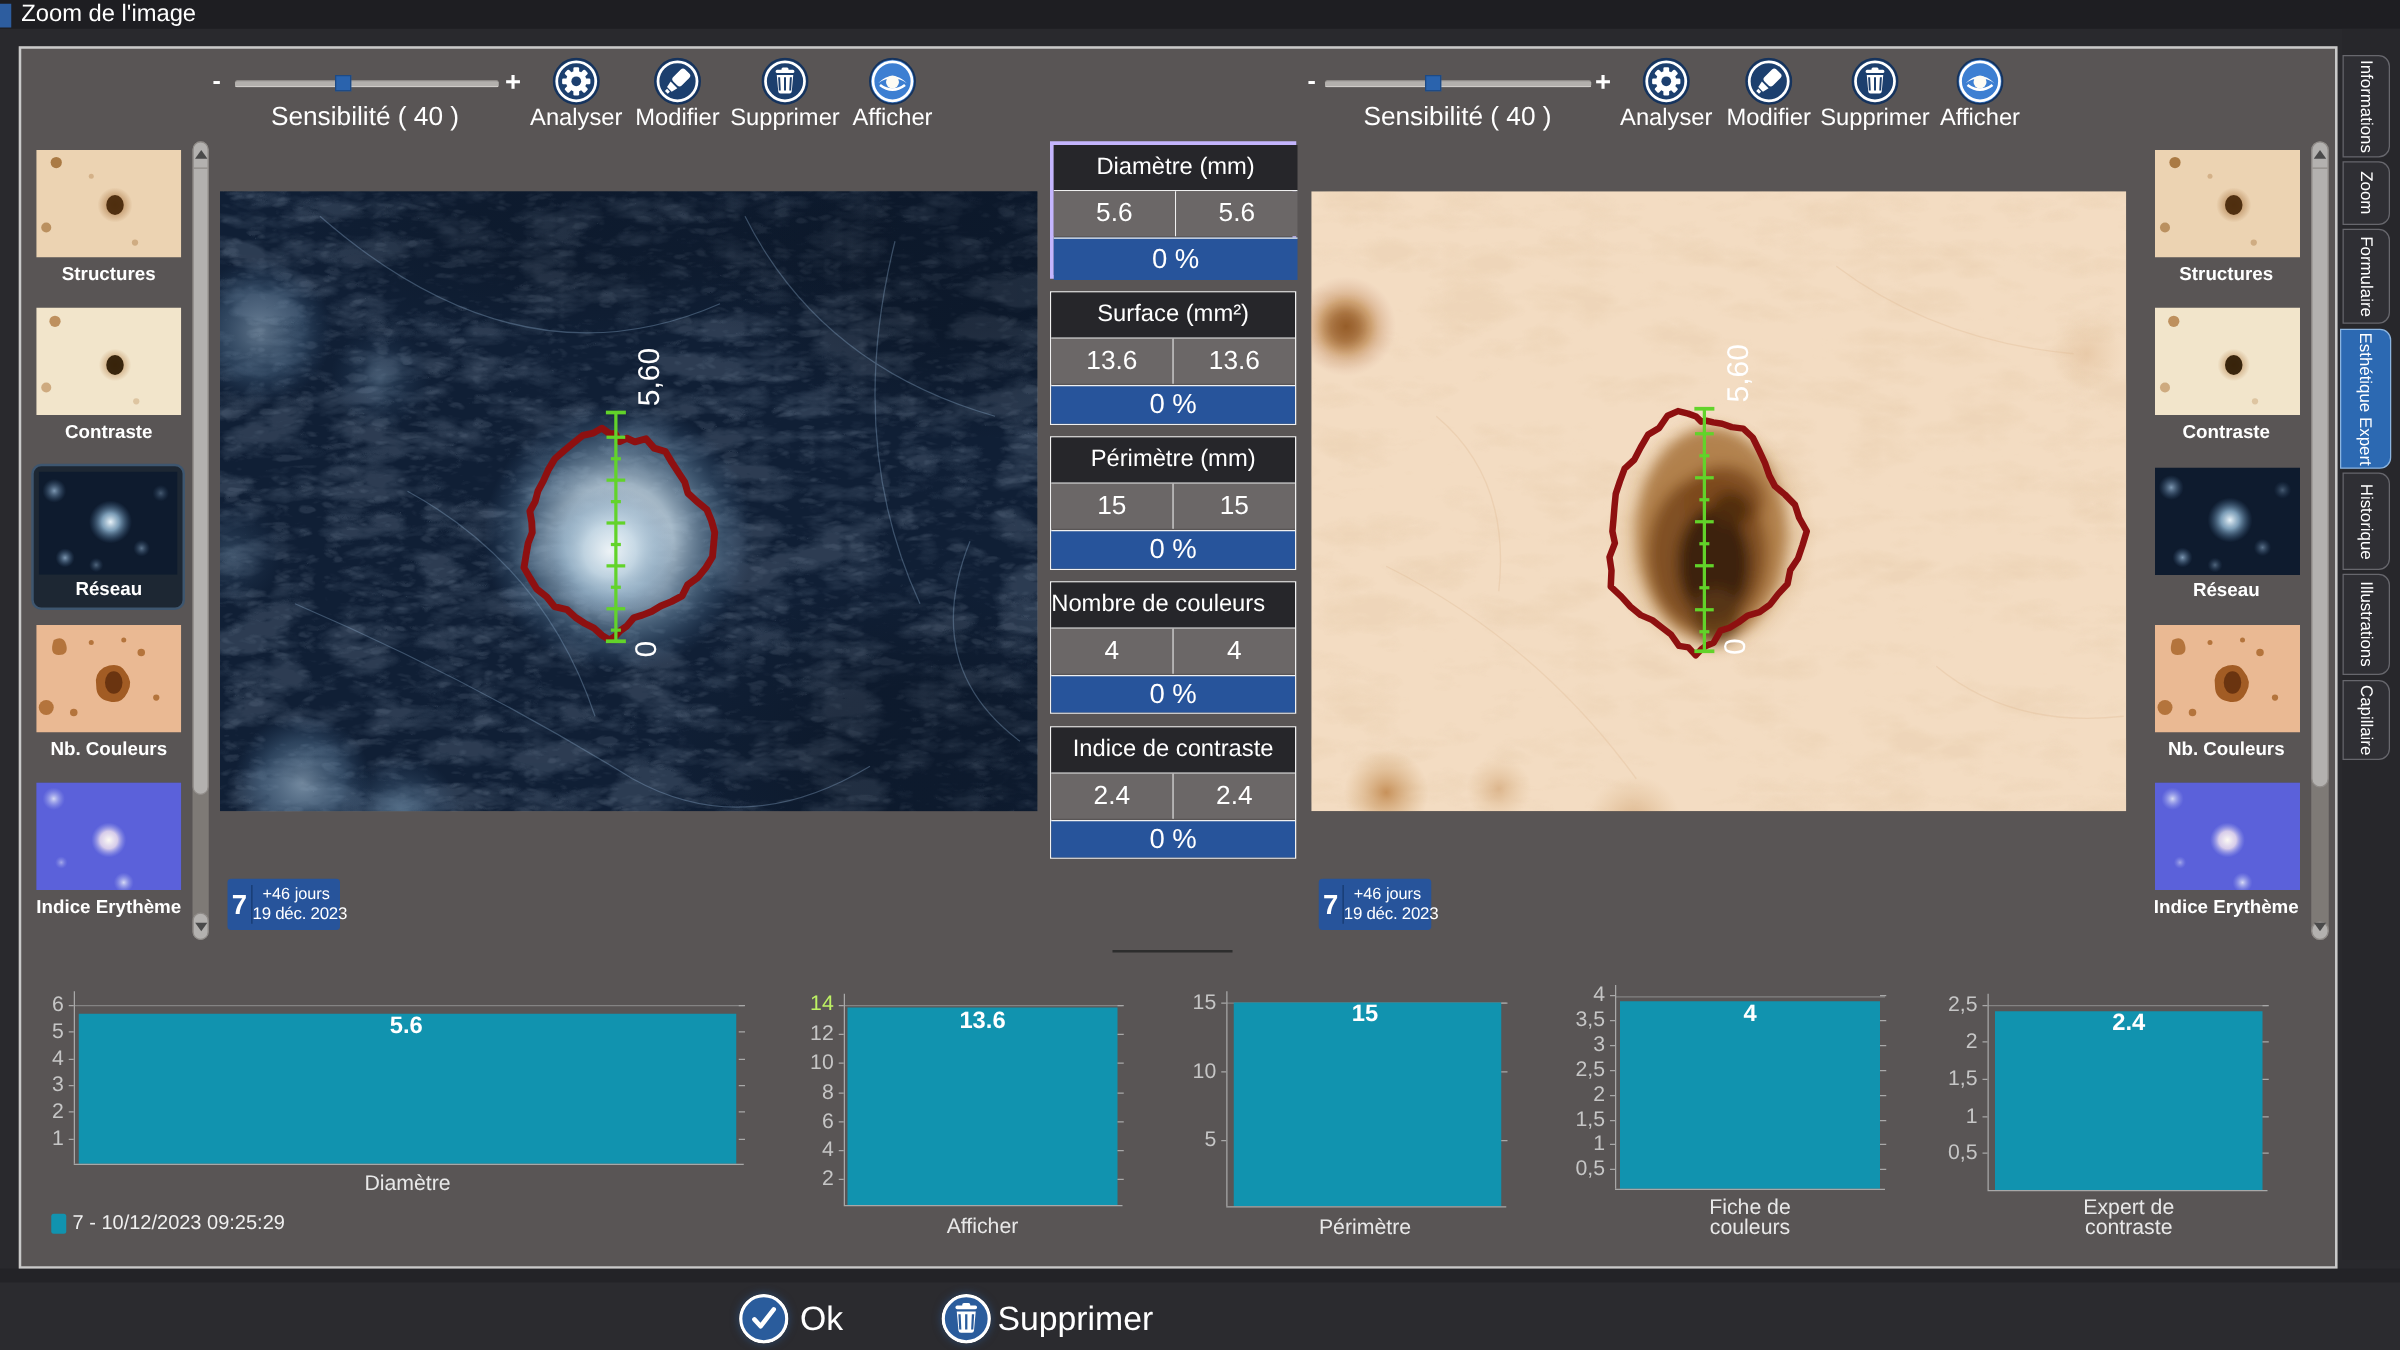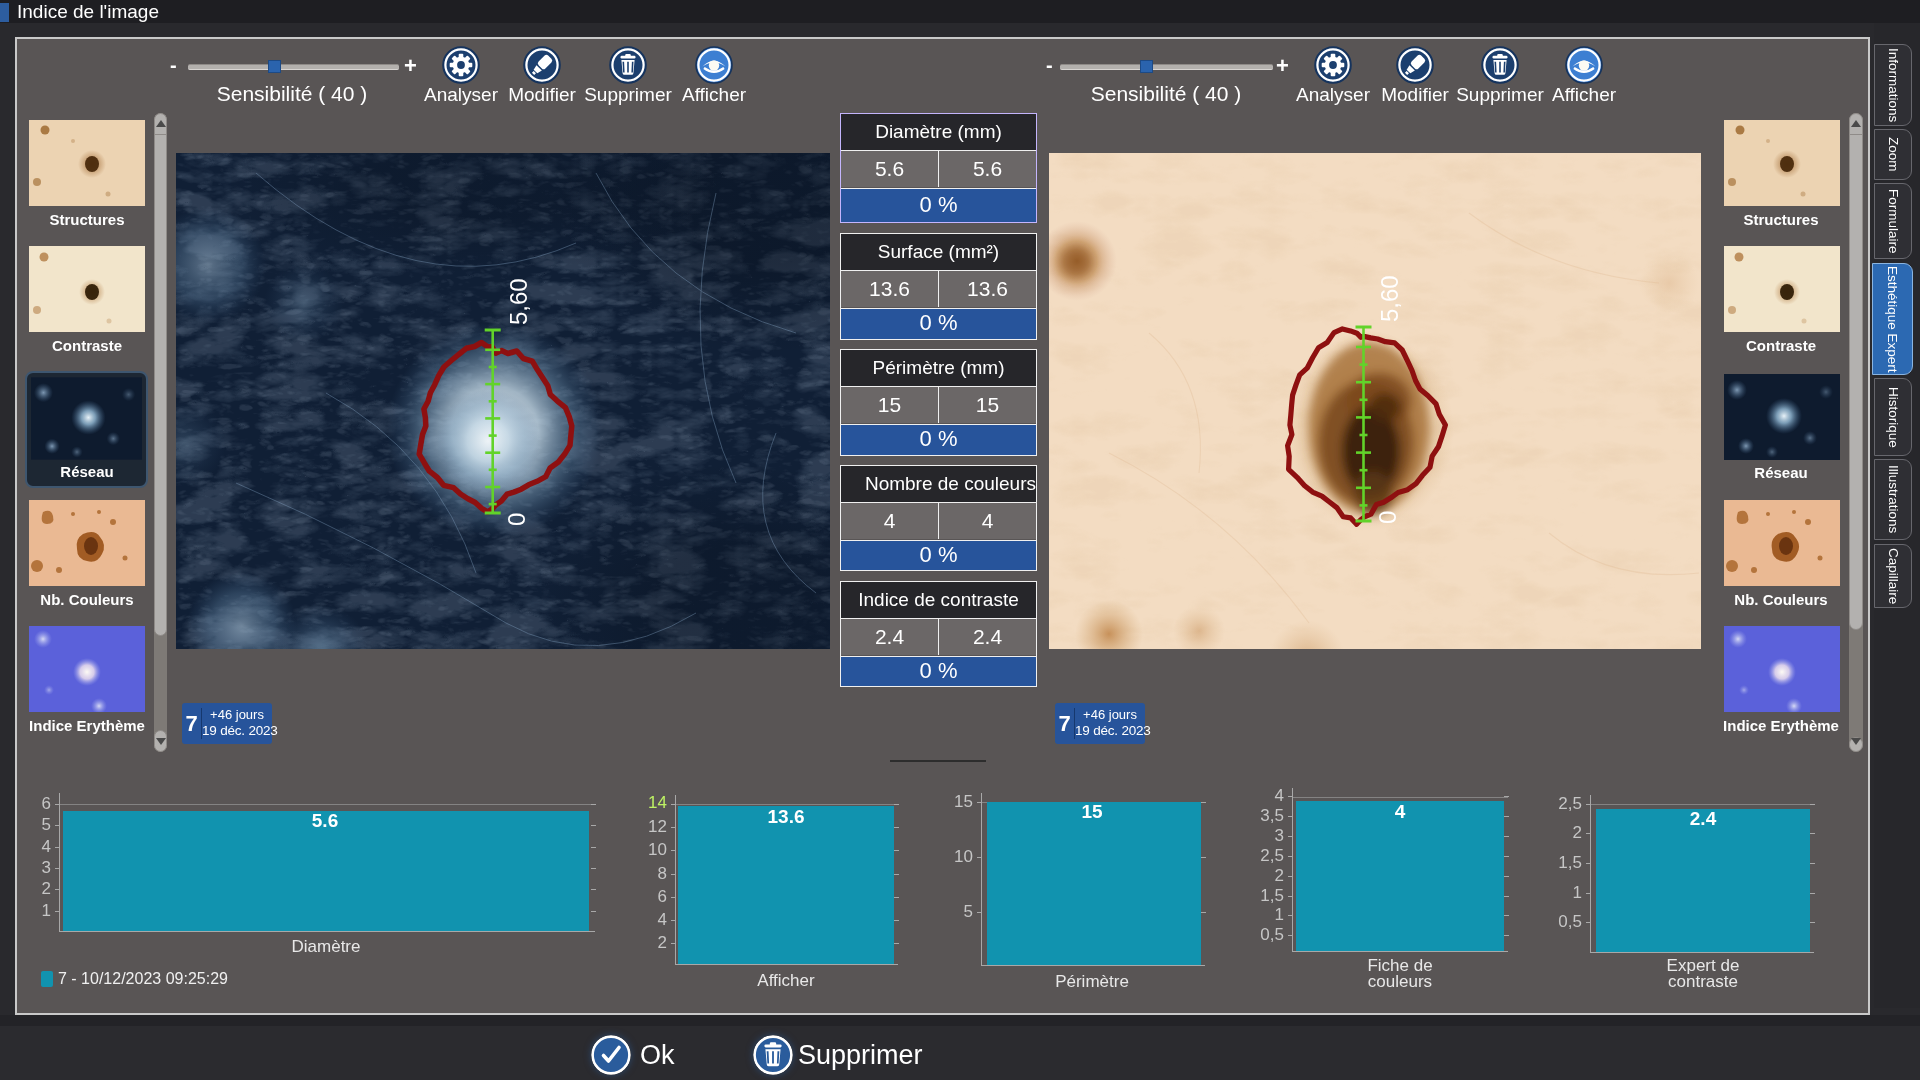--- a/index.html
+++ b/index.html
@@ -5,58 +5,58 @@
   body{width:1920px;height:1080px;background:#29292d;font-family:"Liberation Sans",sans-serif;position:relative;overflow:hidden;}
   .abs{position:absolute;}
   .lbl{position:absolute;color:#fff;}
   .ctr{text-align:center;}
   .thumblabel{position:absolute;color:#fff;font-size:15px;font-weight:700;text-align:center;}
 </style></head>
 <body>
 
 <div class="abs" style="left:0;top:0;width:1920px;height:23px;background:#1e1e22;"></div>
 <div class="abs" style="left:0;top:3px;width:9px;height:19px;background:#2d5d9f;"></div>
-<div class="lbl" style="left:17px;top:0;height:23px;line-height:24px;font-size:19px;">Indice de l'image</div>
+<div class="lbl" style="left:17px;top:0;height:23px;line-height:24px;font-size:19px;">Zoom de l'image</div>
 
 <div class="abs" style="left:15px;top:37px;width:1855px;height:978px;background:#595555;border:2px solid #c9c9c9;box-sizing:border-box;"></div>
 <div class="abs" style="left:0;top:1015px;width:1920px;height:11px;background:#232327;"></div>
 <div class="abs" style="left:0;top:1026px;width:1920px;height:54px;background:#2b2b2f;"></div>
 
 <div class="lbl" style="left:170px;top:54px;font-size:20px;font-weight:700;">-</div>
 <div class="abs" style="left:188px;top:64px;width:211px;height:4px;background:#b3b0ad;border-radius:2px;border-top:1px solid #8f8b88;border-bottom:1px solid #d8d5d2;box-sizing:content-box;"></div>
 <div class="abs" style="left:268px;top:60px;width:13px;height:13px;background:#2a63ad;border:1px solid #1d4a85;box-sizing:border-box;"></div>
 <div class="lbl" style="left:404px;top:53px;font-size:22px;font-weight:700;">+</div>
 <div class="lbl ctr" style="left:192px;top:82px;width:200px;font-size:21px;">Sensibilité ( 40 )</div>
 
 <div class="lbl" style="left:1046px;top:54px;font-size:20px;font-weight:700;">-</div>
 <div class="abs" style="left:1060px;top:64px;width:213px;height:4px;background:#b3b0ad;border-radius:2px;border-top:1px solid #8f8b88;border-bottom:1px solid #d8d5d2;box-sizing:content-box;"></div>
 <div class="abs" style="left:1140px;top:60px;width:13px;height:13px;background:#2a63ad;border:1px solid #1d4a85;box-sizing:border-box;"></div>
 <div class="lbl" style="left:1276px;top:53px;font-size:22px;font-weight:700;">+</div>
 <div class="lbl ctr" style="left:1066px;top:82px;width:200px;font-size:21px;">Sensibilité ( 40 )</div>
 
-<div class="abs" style="left:840px;top:113px;width:197px;height:110px;border:1px solid #c4b5fd;box-sizing:border-box;">
+<div class="abs" style="left:840px;top:113px;width:197px;height:110px;border:3px solid #c4b5fd;box-sizing:border-box;">
   <div style="position:absolute;left:0;top:0;width:195px;height:36px;background:#26262a;border-bottom:1px solid #f0f0f0;color:#fff;font-size:19px;text-align:center;line-height:36px;">Diamètre (mm)</div>
   <div style="position:absolute;left:0;top:37px;width:97px;height:36px;background:#6b6767;border-right:1px solid #f0f0f0;color:#fff;font-size:21px;text-align:center;line-height:35px;">5.6</div>
   <div style="position:absolute;left:98px;top:37px;width:97px;height:36px;background:#6b6767;color:#fff;font-size:21px;text-align:center;line-height:35px;">5.6</div>
   <div style="position:absolute;left:0;top:74px;width:195px;height:33px;background:#27549b;border-top:1px solid #f0f0f0;color:#fff;font-size:22px;text-align:center;line-height:31px;">0 %</div>
 </div>
 <div class="abs" style="left:840px;top:233px;width:197px;height:107px;border:1px solid #f0f0f0;box-sizing:border-box;">
   <div style="position:absolute;left:0;top:0;width:195px;height:36px;background:#26262a;border-bottom:1px solid #f0f0f0;color:#fff;font-size:19px;text-align:center;line-height:36px;">Surface (mm²)</div>
   <div style="position:absolute;left:0;top:37px;width:97px;height:36px;background:#6b6767;border-right:1px solid #f0f0f0;color:#fff;font-size:21px;text-align:center;line-height:35px;">13.6</div>
   <div style="position:absolute;left:98px;top:37px;width:97px;height:36px;background:#6b6767;color:#fff;font-size:21px;text-align:center;line-height:35px;">13.6</div>
   <div style="position:absolute;left:0;top:74px;width:195px;height:30px;background:#27549b;border-top:1px solid #f0f0f0;color:#fff;font-size:22px;text-align:center;line-height:28px;">0 %</div>
 </div>
 <div class="abs" style="left:840px;top:349px;width:197px;height:107px;border:1px solid #f0f0f0;box-sizing:border-box;">
   <div style="position:absolute;left:0;top:0;width:195px;height:36px;background:#26262a;border-bottom:1px solid #f0f0f0;color:#fff;font-size:19px;text-align:center;line-height:36px;">Périmètre (mm)</div>
   <div style="position:absolute;left:0;top:37px;width:97px;height:36px;background:#6b6767;border-right:1px solid #f0f0f0;color:#fff;font-size:21px;text-align:center;line-height:35px;">15</div>
   <div style="position:absolute;left:98px;top:37px;width:97px;height:36px;background:#6b6767;color:#fff;font-size:21px;text-align:center;line-height:35px;">15</div>
   <div style="position:absolute;left:0;top:74px;width:195px;height:30px;background:#27549b;border-top:1px solid #f0f0f0;color:#fff;font-size:22px;text-align:center;line-height:28px;">0 %</div>
 </div>
 <div class="abs" style="left:840px;top:465px;width:197px;height:106px;border:1px solid #f0f0f0;box-sizing:border-box;">
-  <div style="position:absolute;left:0;top:0;width:195px;height:36px;background:#26262a;border-bottom:1px solid #f0f0f0;color:#fff;font-size:19px;text-align:right;line-height:36px;">Nombre de couleurs</div>
+  <div style="position:absolute;left:0;top:0;width:195px;height:36px;background:#26262a;border-bottom:1px solid #f0f0f0;color:#fff;font-size:19px;text-align:left;line-height:36px;">Nombre de couleurs</div>
   <div style="position:absolute;left:0;top:37px;width:97px;height:36px;background:#6b6767;border-right:1px solid #f0f0f0;color:#fff;font-size:21px;text-align:center;line-height:35px;">4</div>
   <div style="position:absolute;left:98px;top:37px;width:97px;height:36px;background:#6b6767;color:#fff;font-size:21px;text-align:center;line-height:35px;">4</div>
   <div style="position:absolute;left:0;top:74px;width:195px;height:29px;background:#27549b;border-top:1px solid #f0f0f0;color:#fff;font-size:22px;text-align:center;line-height:27px;">0 %</div>
 </div>
 <div class="abs" style="left:840px;top:581px;width:197px;height:106px;border:1px solid #f0f0f0;box-sizing:border-box;">
   <div style="position:absolute;left:0;top:0;width:195px;height:36px;background:#26262a;border-bottom:1px solid #f0f0f0;color:#fff;font-size:19px;text-align:center;line-height:36px;">Indice de contraste</div>
   <div style="position:absolute;left:0;top:37px;width:97px;height:36px;background:#6b6767;border-right:1px solid #f0f0f0;color:#fff;font-size:21px;text-align:center;line-height:35px;">2.4</div>
   <div style="position:absolute;left:98px;top:37px;width:97px;height:36px;background:#6b6767;color:#fff;font-size:21px;text-align:center;line-height:35px;">2.4</div>
   <div style="position:absolute;left:0;top:74px;width:195px;height:29px;background:#27549b;border-top:1px solid #f0f0f0;color:#fff;font-size:22px;text-align:center;line-height:27px;">0 %</div>
 </div>

